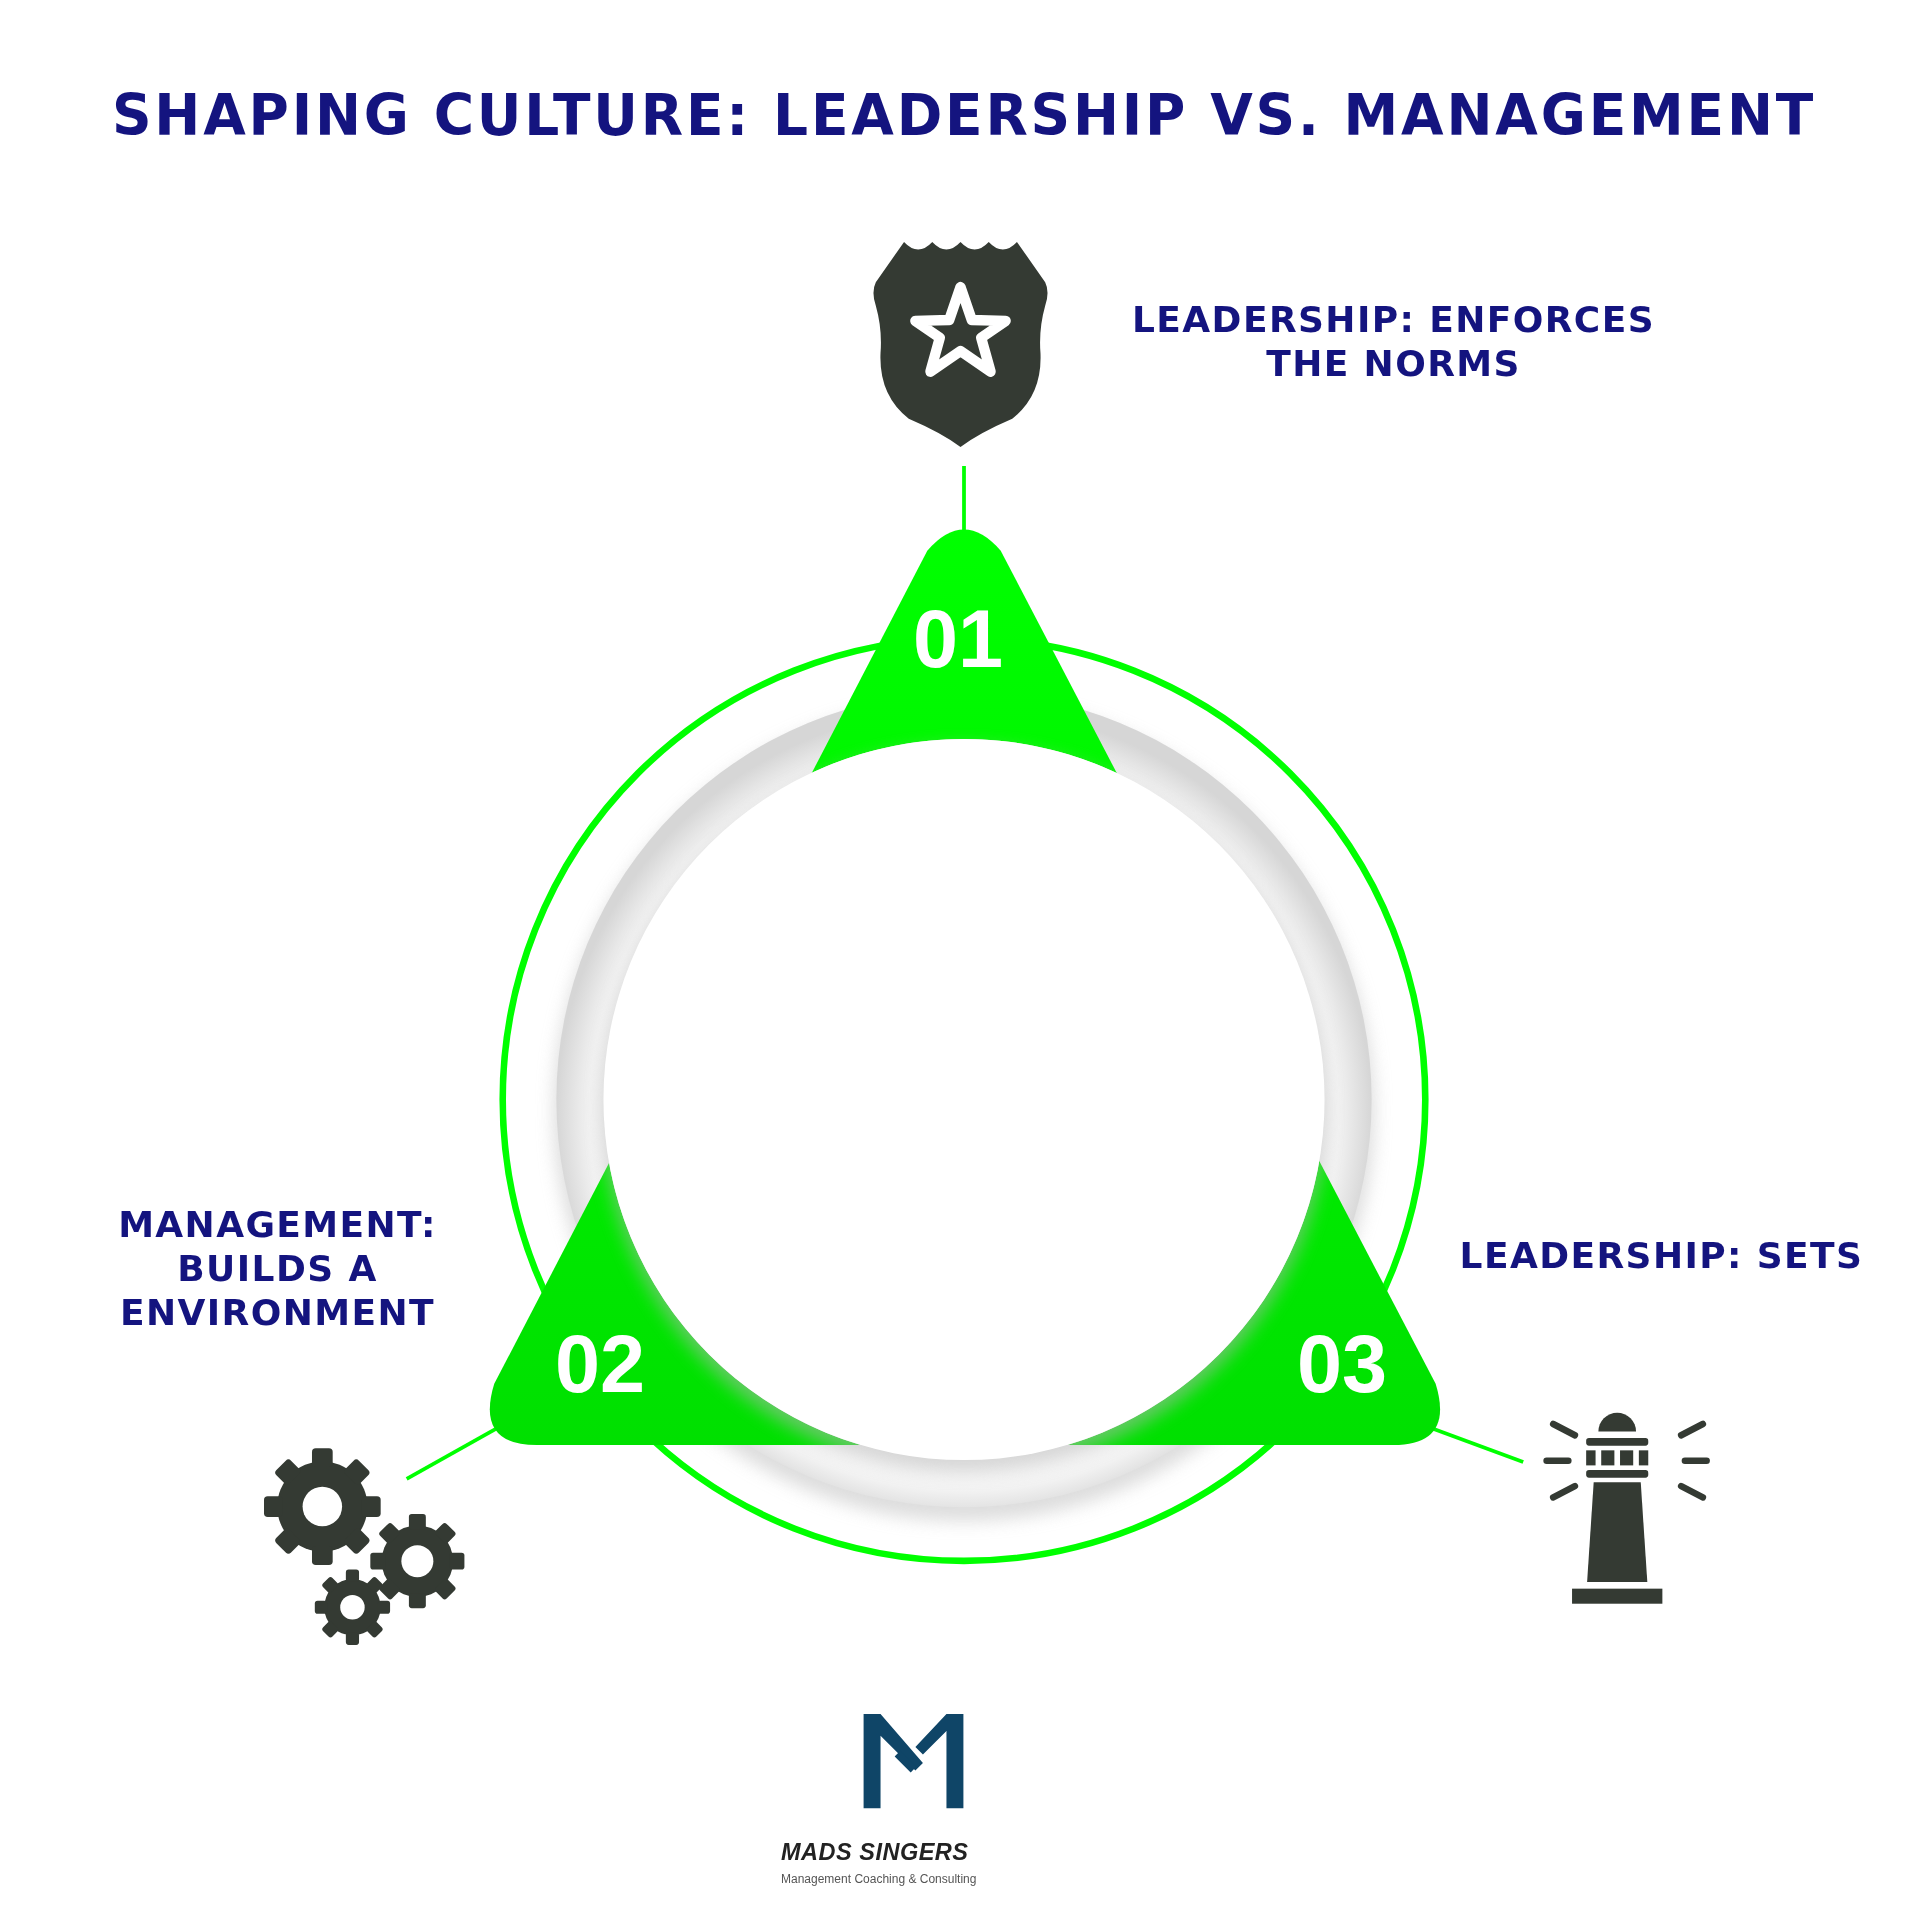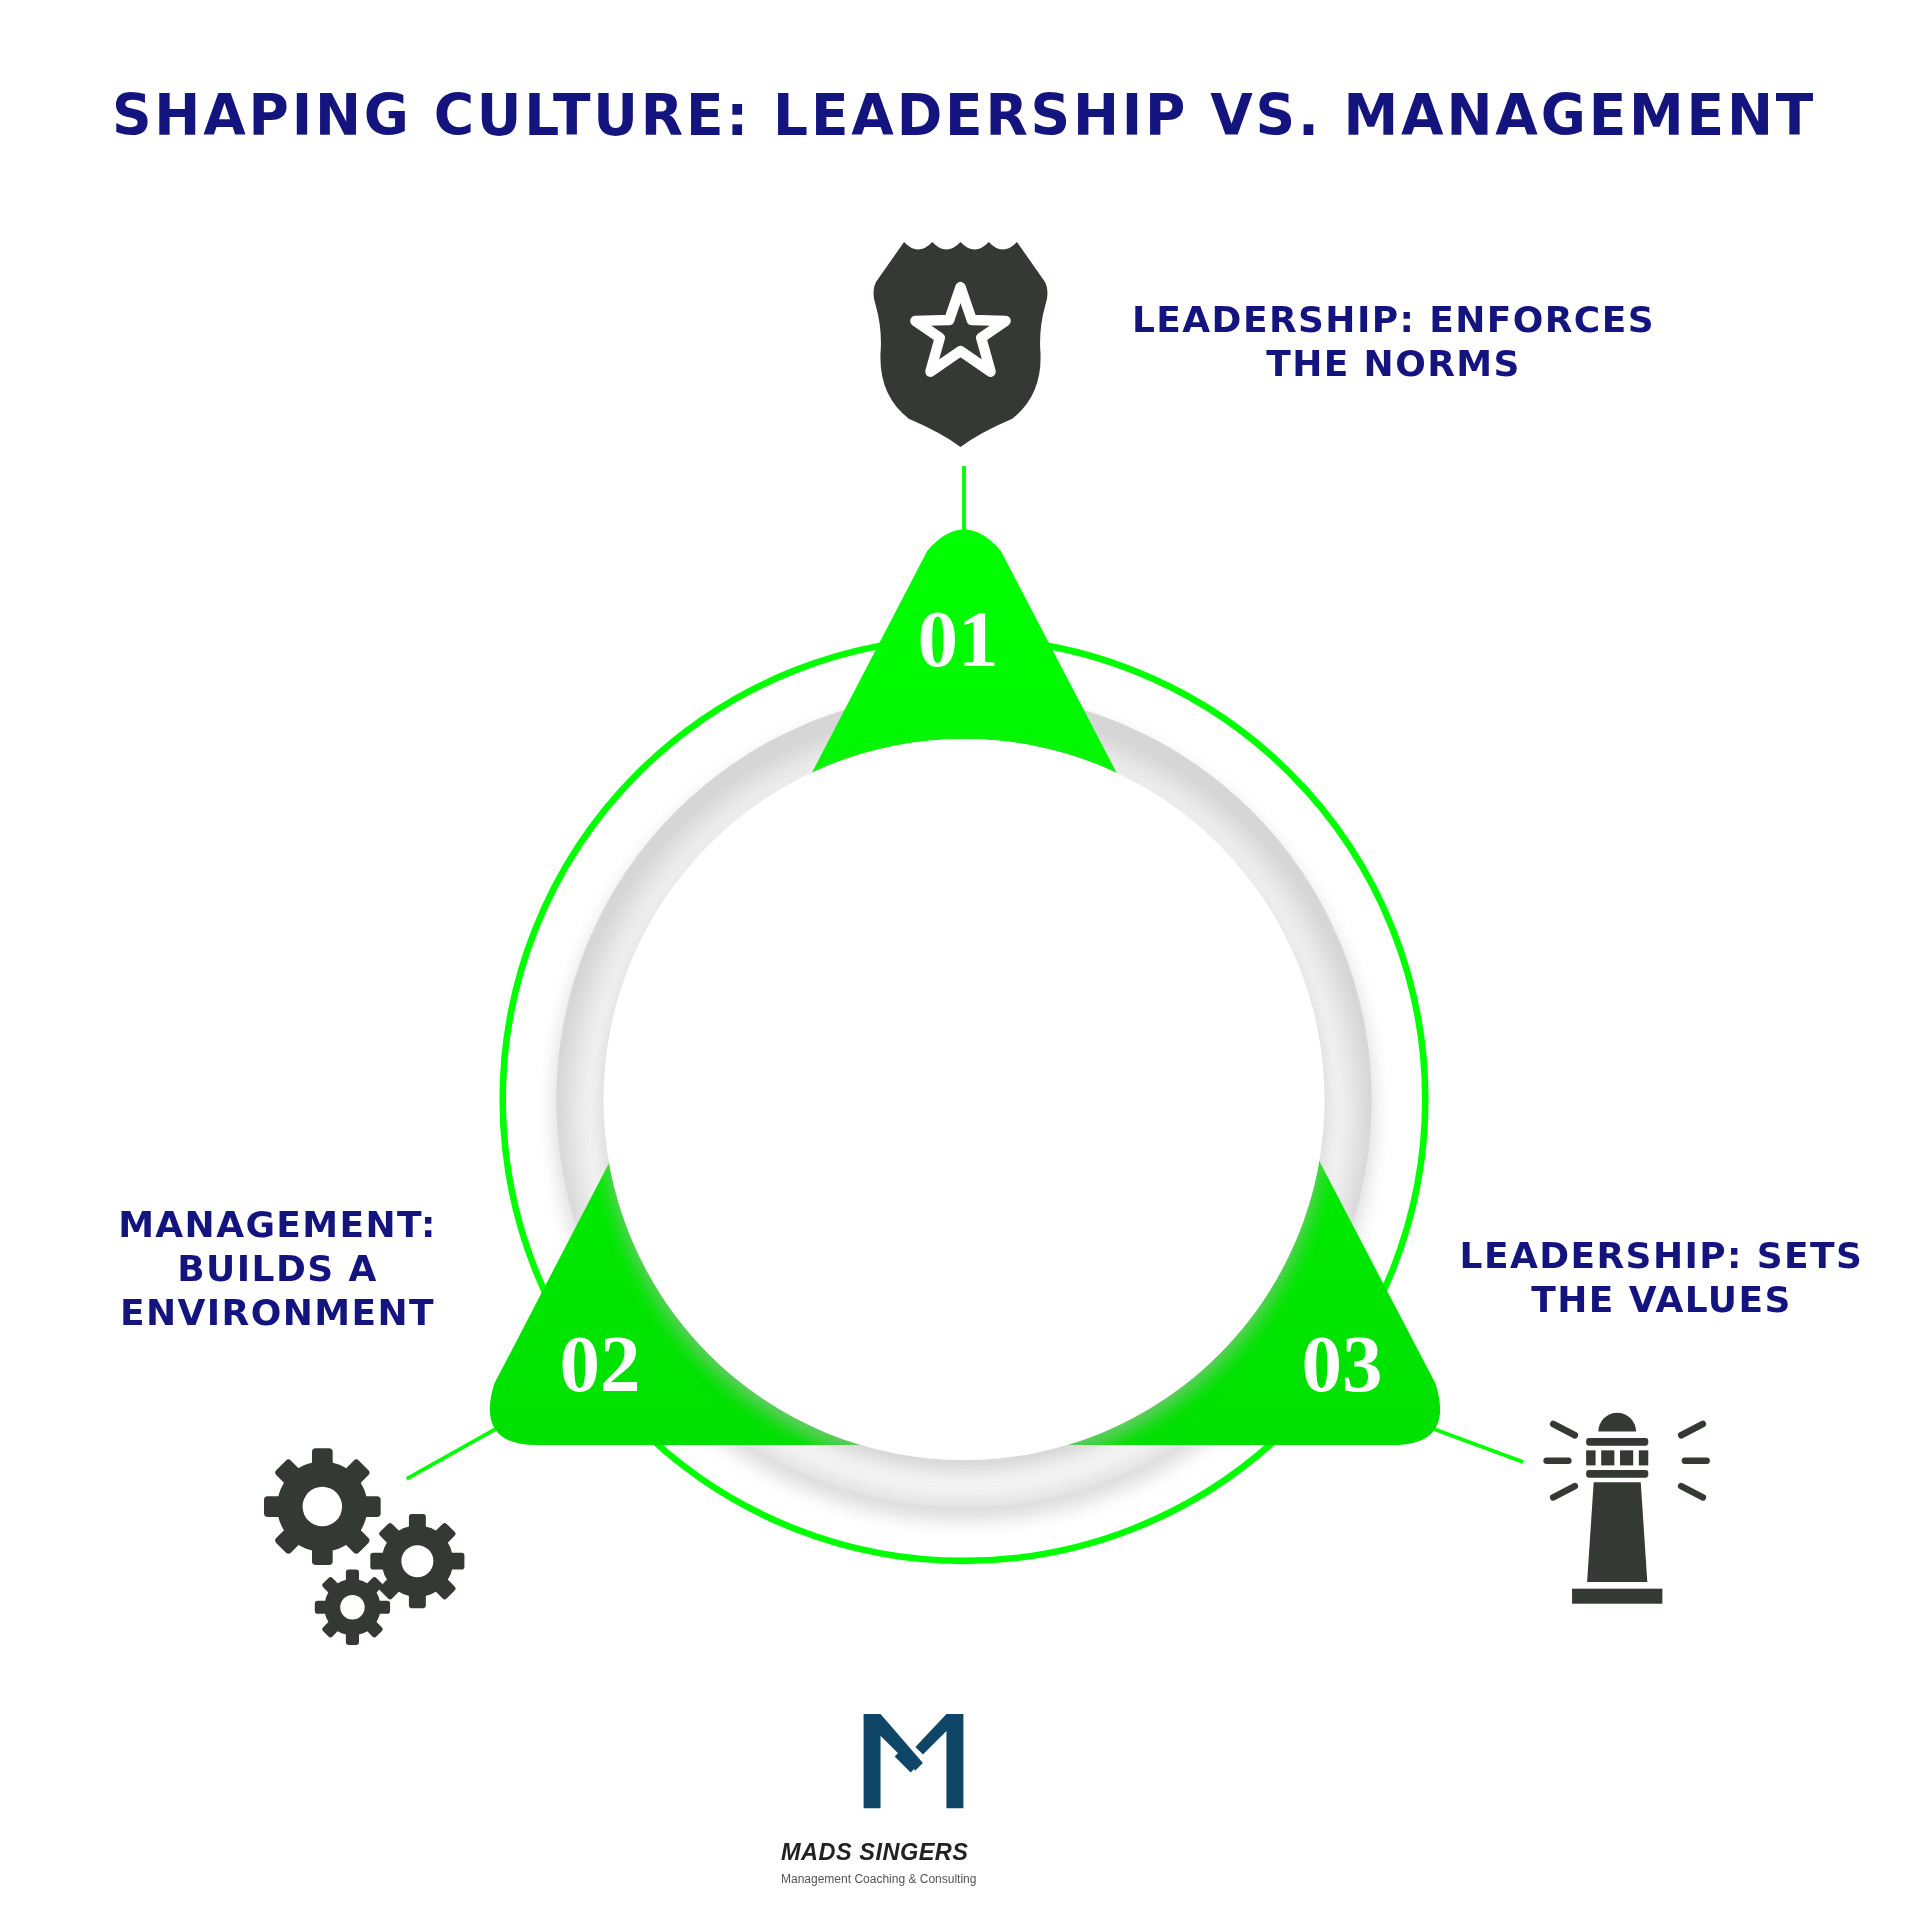--- a/index.html
+++ b/index.html
@@ -13,21 +13,21 @@
     .diagram { position: absolute; left: 0; top: 0; width: 1928px; height: 1928px; }
     .label {
       position: absolute; text-align: center; font-family: "DejaVu Sans", sans-serif;
       font-weight: bold; font-size: 36px; line-height: 44px; color: #14147f; letter-spacing: 1.4px;
     }
     .label .line { display: block; white-space: nowrap; }
     .label-1 { left: 1064px; top: 298px; width: 659px; }
     .label-2 { left: 75px; top: 1203px; width: 405px; }
     .label-3 { left: 1431px; top: 1234px; width: 461px; }
     .num {
-      position: absolute; font-family: Liberation Serif, serif; font-weight: bold;
+      position: absolute; font-family: Liberation Sans, sans-serif; font-weight: bold;
       font-size: 81px; color: #ffffff; letter-spacing: 0px; text-align: center; width: 188px;
     }
     .num-1 { left: 864px; top: 593px; }
     .num-2 { left: 506px; top: 1318px; }
     .num-3 { left: 1248px; top: 1318px; }
     .icon { position: absolute; }
     .shield-icon { left: 871px; top: 240px; width: 179px; height: 207px; }
     .gears-icon { left: 264px; top: 1431px; width: 207px; height: 217px; }
     .lighthouse-icon { left: 1525px; top: 1403px; width: 207px; height: 217px; }
     .logo { position: absolute; left: 781px; top: 1714px; width: 264px; text-align: left; }
@@ -89,21 +89,20 @@
   <span class="line">LEADERSHIP: ENFORCES</span>
   <span class="line">THE NORMS</span>
 </div>
 <div class="label label-2">
   <span class="line">MANAGEMENT:</span>
   <span class="line">BUILDS A</span>
   <span class="line">ENVIRONMENT</span>
 </div>
 <div class="label label-3">
   <span class="line">LEADERSHIP: SETS</span>
-  <span class="line">THE VALUES</span>
 </div>
 
 <svg class="icon shield-icon" viewBox="0 0 190 220" xmlns="http://www.w3.org/2000/svg">
   <path d="M35 2 Q50 18 65 2 Q80 18 95 2 Q110 18 125 2 Q140 18 155 2 L185 45 Q190 55 185 70 Q178 95 180 120 Q182 165 150 190 Q115 205 95 220 Q75 205 40 190 Q8 165 10 120 Q12 95 5 70 Q0 55 5 45 Z" fill="#343a33"></path>
   <path d="M95 50 L107 85 L143 86 L117 104 L127 140 L95 118 L63 140 L73 104 L47 86 L83 85 Z" fill="none" stroke="#ffffff" stroke-width="11" stroke-linejoin="round"></path>
 </svg>
 
 <svg class="icon gears-icon" viewBox="0 0 220 230" xmlns="http://www.w3.org/2000/svg">
   <g fill="#343a33">
     <g transform="translate(62,80)">

